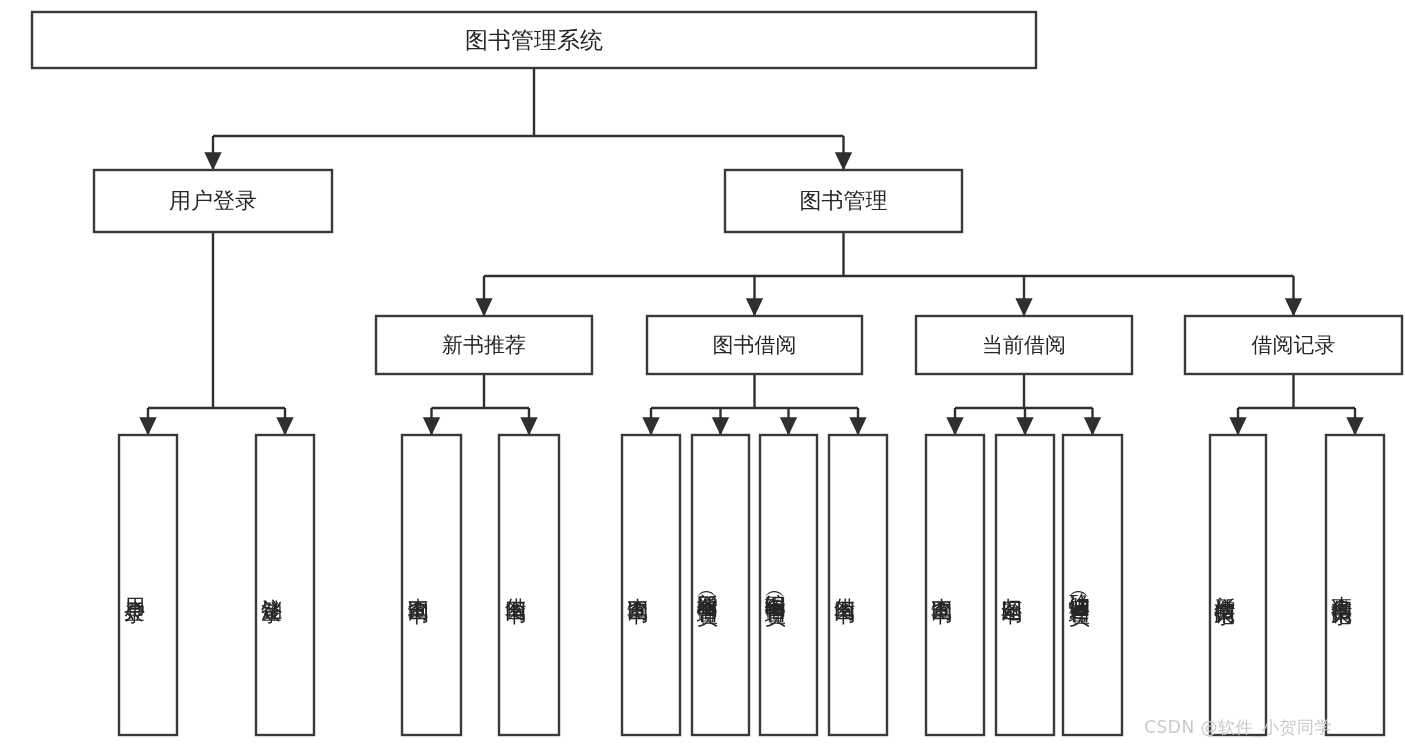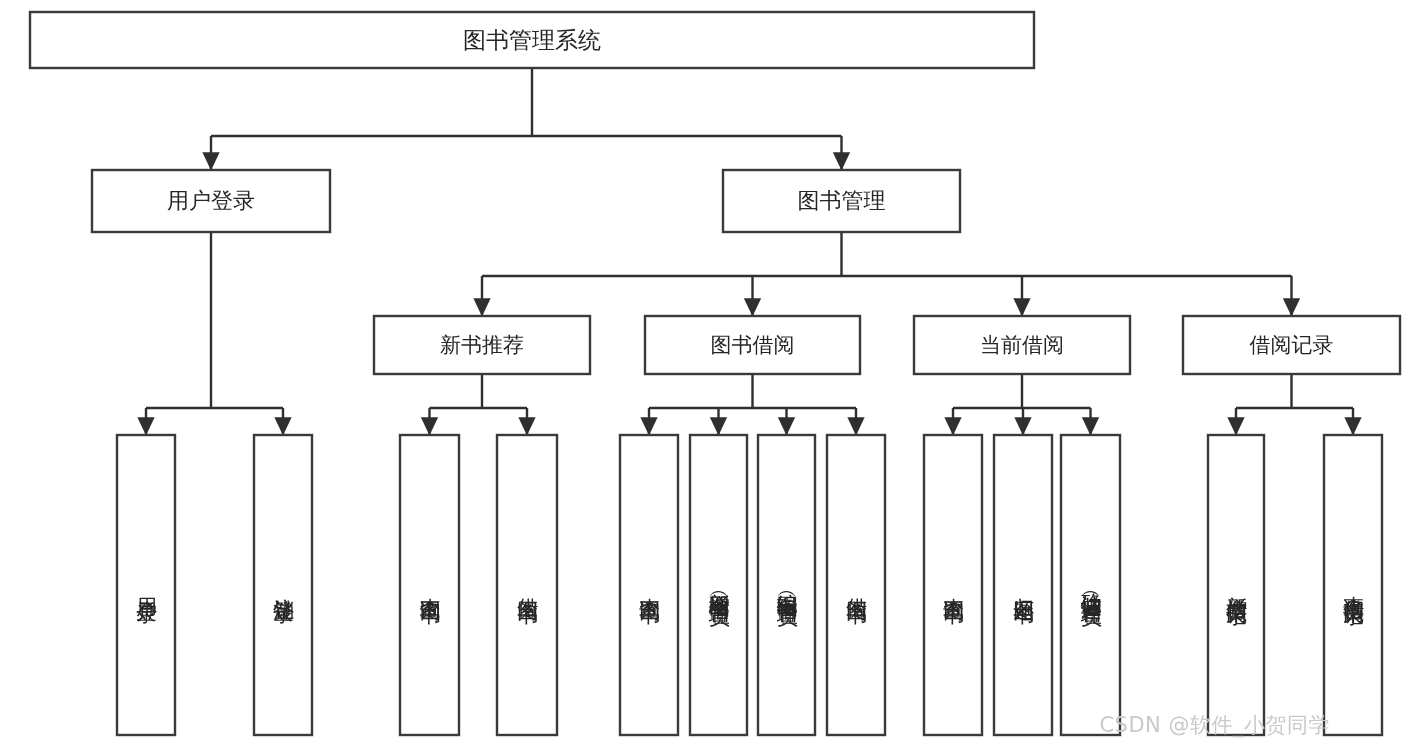--- a/index.html
+++ b/index.html
@@ -9,23 +9,24 @@
   }
   body {
     width: 1405px;
     height: 747px;
     position: relative;
     overflow: hidden;
     font-family: "DejaVu Sans", "Liberation Sans", sans-serif;
   }
   #diagram-root {
     position: absolute;
-    left: 12px; top: 0;
+    left: 0; top: 0;
     width: 1332px;
     height: 747px;
+    padding-left: 14px;
   }
   svg.flow {
     display: block;
     width: 1405px;
     height: 747px;
   }
   .node-box {
     fill: #ffffff;
     stroke: #3a3a3a;
     stroke-width: 2.4;
@@ -63,21 +64,21 @@
   }
   .arrow-head {
     fill: #2f2f2f;
     stroke: none;
   }
   .watermark {
     position: absolute;
     right: 14px;
     bottom: 8px;
     font-family: "DejaVu Sans", "Liberation Sans", sans-serif;
-    font-size: 21px;
+    font-size: 17px;
     color: #c9c9c9;
     letter-spacing: 0.5px;
     white-space: nowrap;
     user-select: none;
     text-align: right;
   }
 </style>
 </head>
 <body>
 

